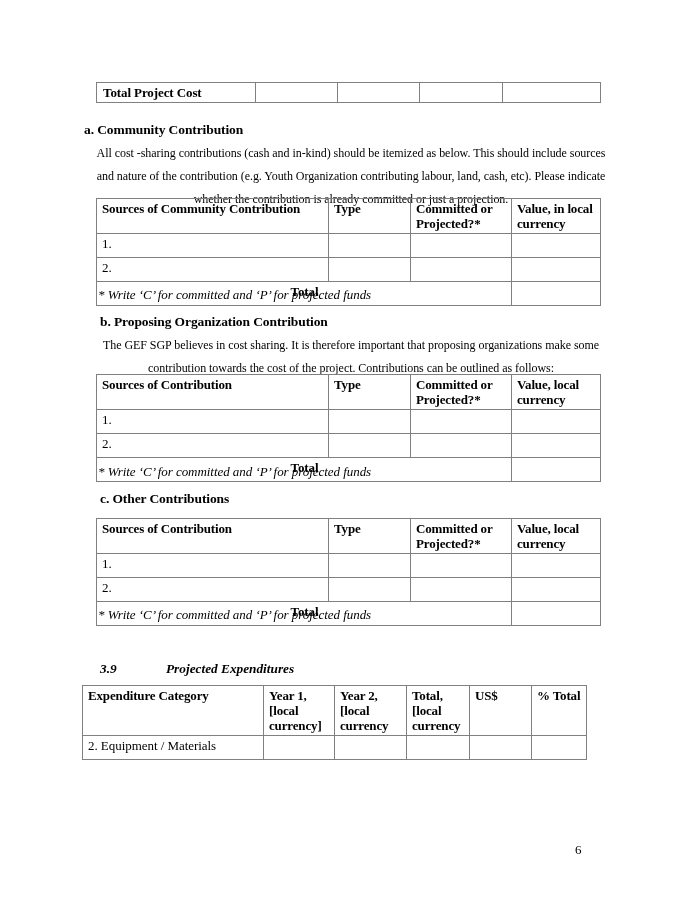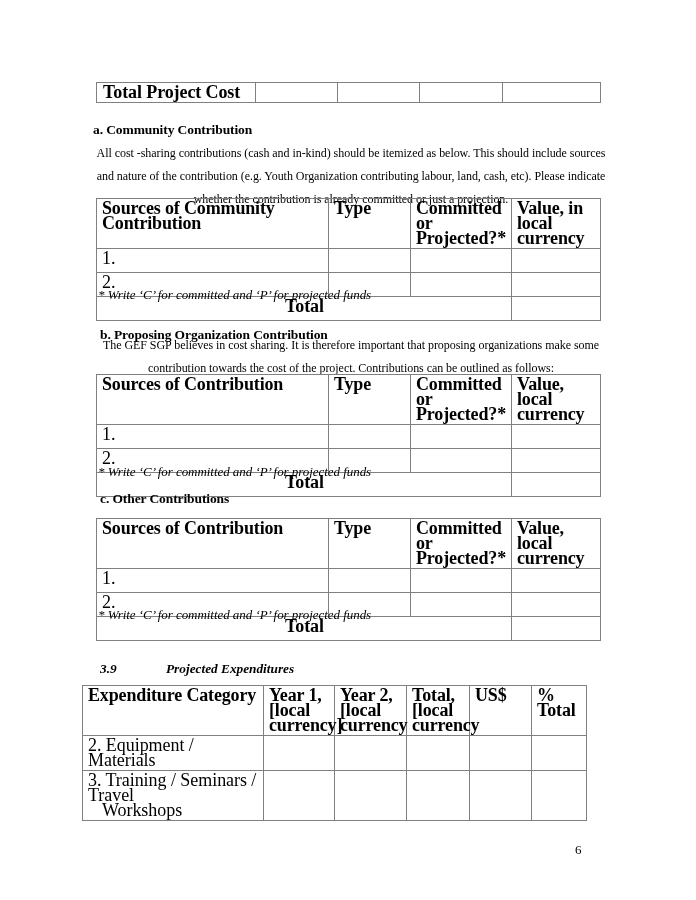--- a/index.html
+++ b/index.html
@@ -50,21 +50,21 @@
   }
   .sec-title .num {
     display: inline-block;
     width: 66px;
   }
 
   
   table {
     border-collapse: collapse;
     table-layout: fixed;
-    font-size: 18px;
+    font-size: 13px;
     width: 504px;
     border-radius: 6px;
   }
   table td, table th {
     border: 1px solid #808080;
     padding: 2px 4px 2px 5px;
     vertical-align: top;
     text-align: left;
     font-weight: normal;
     line-height: 15px;
@@ -81,25 +81,25 @@
   }
   td.lbl {
     letter-spacing: -0.05px;
   }
   .blank-row td { height: 19px; }
 
   
   .abs { position: absolute; }
 
   #tbl-total-cost  { left: 96px; top: 82px; }
-  #hdg-a           { left: 93px; top: 122px; }
+  #hdg-a           { left: 84px; top: 122px; }
   #para-a          { left: 96px; top: 142px; width: 510px; }
   #tbl-a           { left: 96px; top: 198px; }
   #note-a          { left: 98px; top: 288px; }
-  #hdg-b           { left: 100px; top: 327px; text-align: center; }
+  #hdg-b           { left: 100px; top: 314px; text-align: center; }
   #para-b          { left: 96px; top: 334px; width: 510px; }
   #tbl-b           { left: 96px; top: 374px; }
   #note-b          { left: 98px; top: 465px; }
   #hdg-c           { left: 100px; top: 491px; }
   #tbl-c           { left: 96px; top: 518px; }
   #note-c          { left: 98px; top: 608px; }
   #sec-22          { left: 100px; top: 661px; }
   #tbl-exp         { left: 82px; top: 685px; }
   #pagenum         { left: 575px; top: 842px; font-size: 13px; }
 
@@ -293,29 +293,18 @@
     </thead>
     <tbody>
       <tr class="blank-row">
         <td class="lbl">2. Equipment / Materials</td>
         <td></td>
         <td></td>
         <td></td>
         <td></td>
         <td></td>
       </tr>
-      <tr>
-        <td class="lbl">
-          <span>3. Training / Seminars /  Travel</span>
-          <span class="indent2">Workshops</span>
-        </td>
-        <td></td>
-        <td></td>
-        <td></td>
-        <td></td>
-        <td></td>
-      </tr>
     </tbody>
   </table>
 
   <div class="abs" id="pagenum">6</div>
 
 </div>
 
 </body></html>

